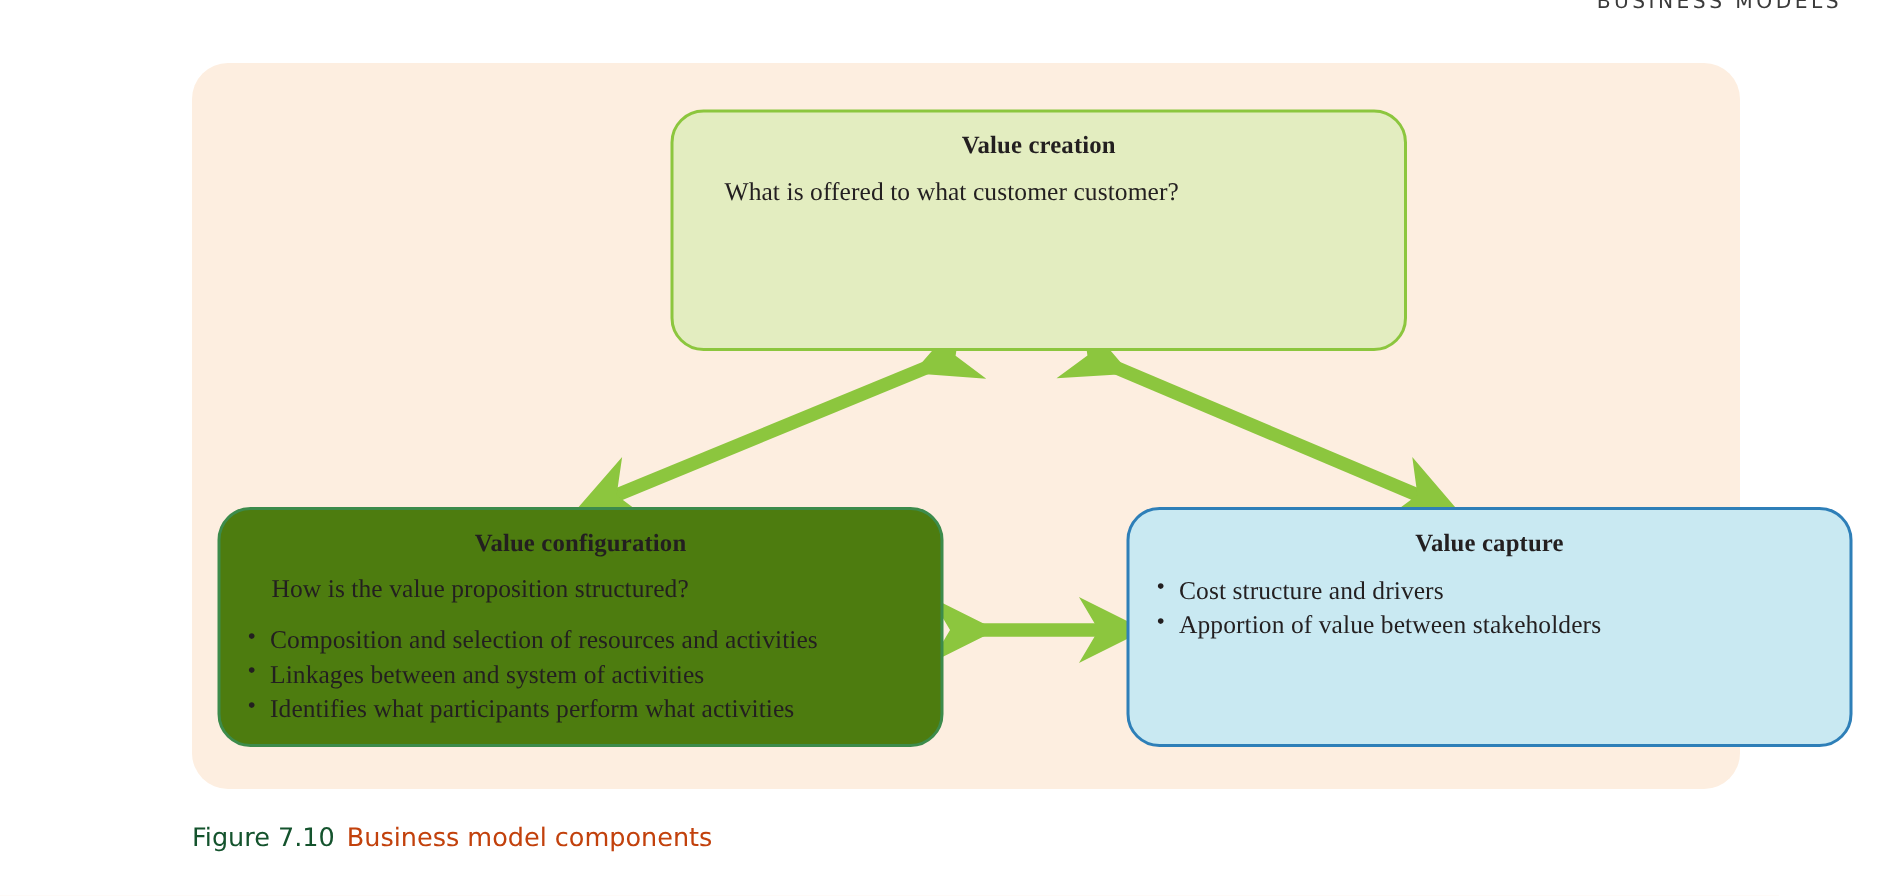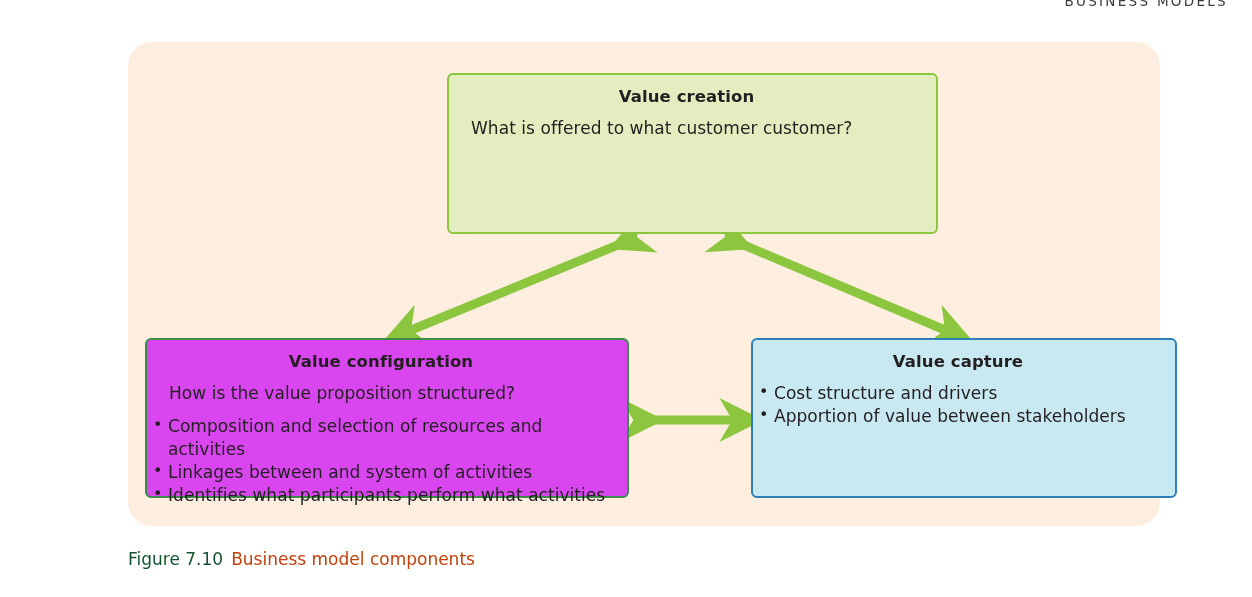--- a/index.html
+++ b/index.html
@@ -38,24 +38,25 @@
     width: 1032px;
     height: 484px;
     background: #fdeee0;
     border-radius: 24px;
   }
 
   
   .box {
     position: absolute;
     box-sizing: border-box;
-    border-radius: 6px;
+    border-radius: 22px;
     border-style: solid;
     border-width: 2px;
-    padding: 10px 16px 12px 4px;
+    padding: 10px 16px 12px 16px;
+    font-family: Liberation Serif, serif;
   }
   .box .box-title {
     text-align: center;
     font-weight: bold;
     font-size: 16.5px;
     line-height: 1.25;
     margin: 2px 0 9px 0;
     letter-spacing: 0.1px;
   }
   .box .box-question {
@@ -86,25 +87,25 @@
   }
 
   
   #box-creation {
     left: 447px;  top: 73px;  width: 491px; height: 161px;
     background: #e3edc0;
     border-color: #8cc63e;
   }
   #box-configuration {
     left: 145px; top: 338px; width: 484px; height: 160px;
-    background: #d946ef;
+    background: #4d7c0f;
     border-color: #3c8b4b;
   }
   #box-capture {
-    left: 751px; top: 338px; width: 426px; height: 160px;
+    left: 751px; top: 338px; width: 484px; height: 160px;
     background: #c9e9f2;
     border-color: #2e7fb8;
   }
 
   
   .arrow-layer {
     position: absolute;
     left: 0; top: 0;
     width: 1252px;
     height: 597px;

